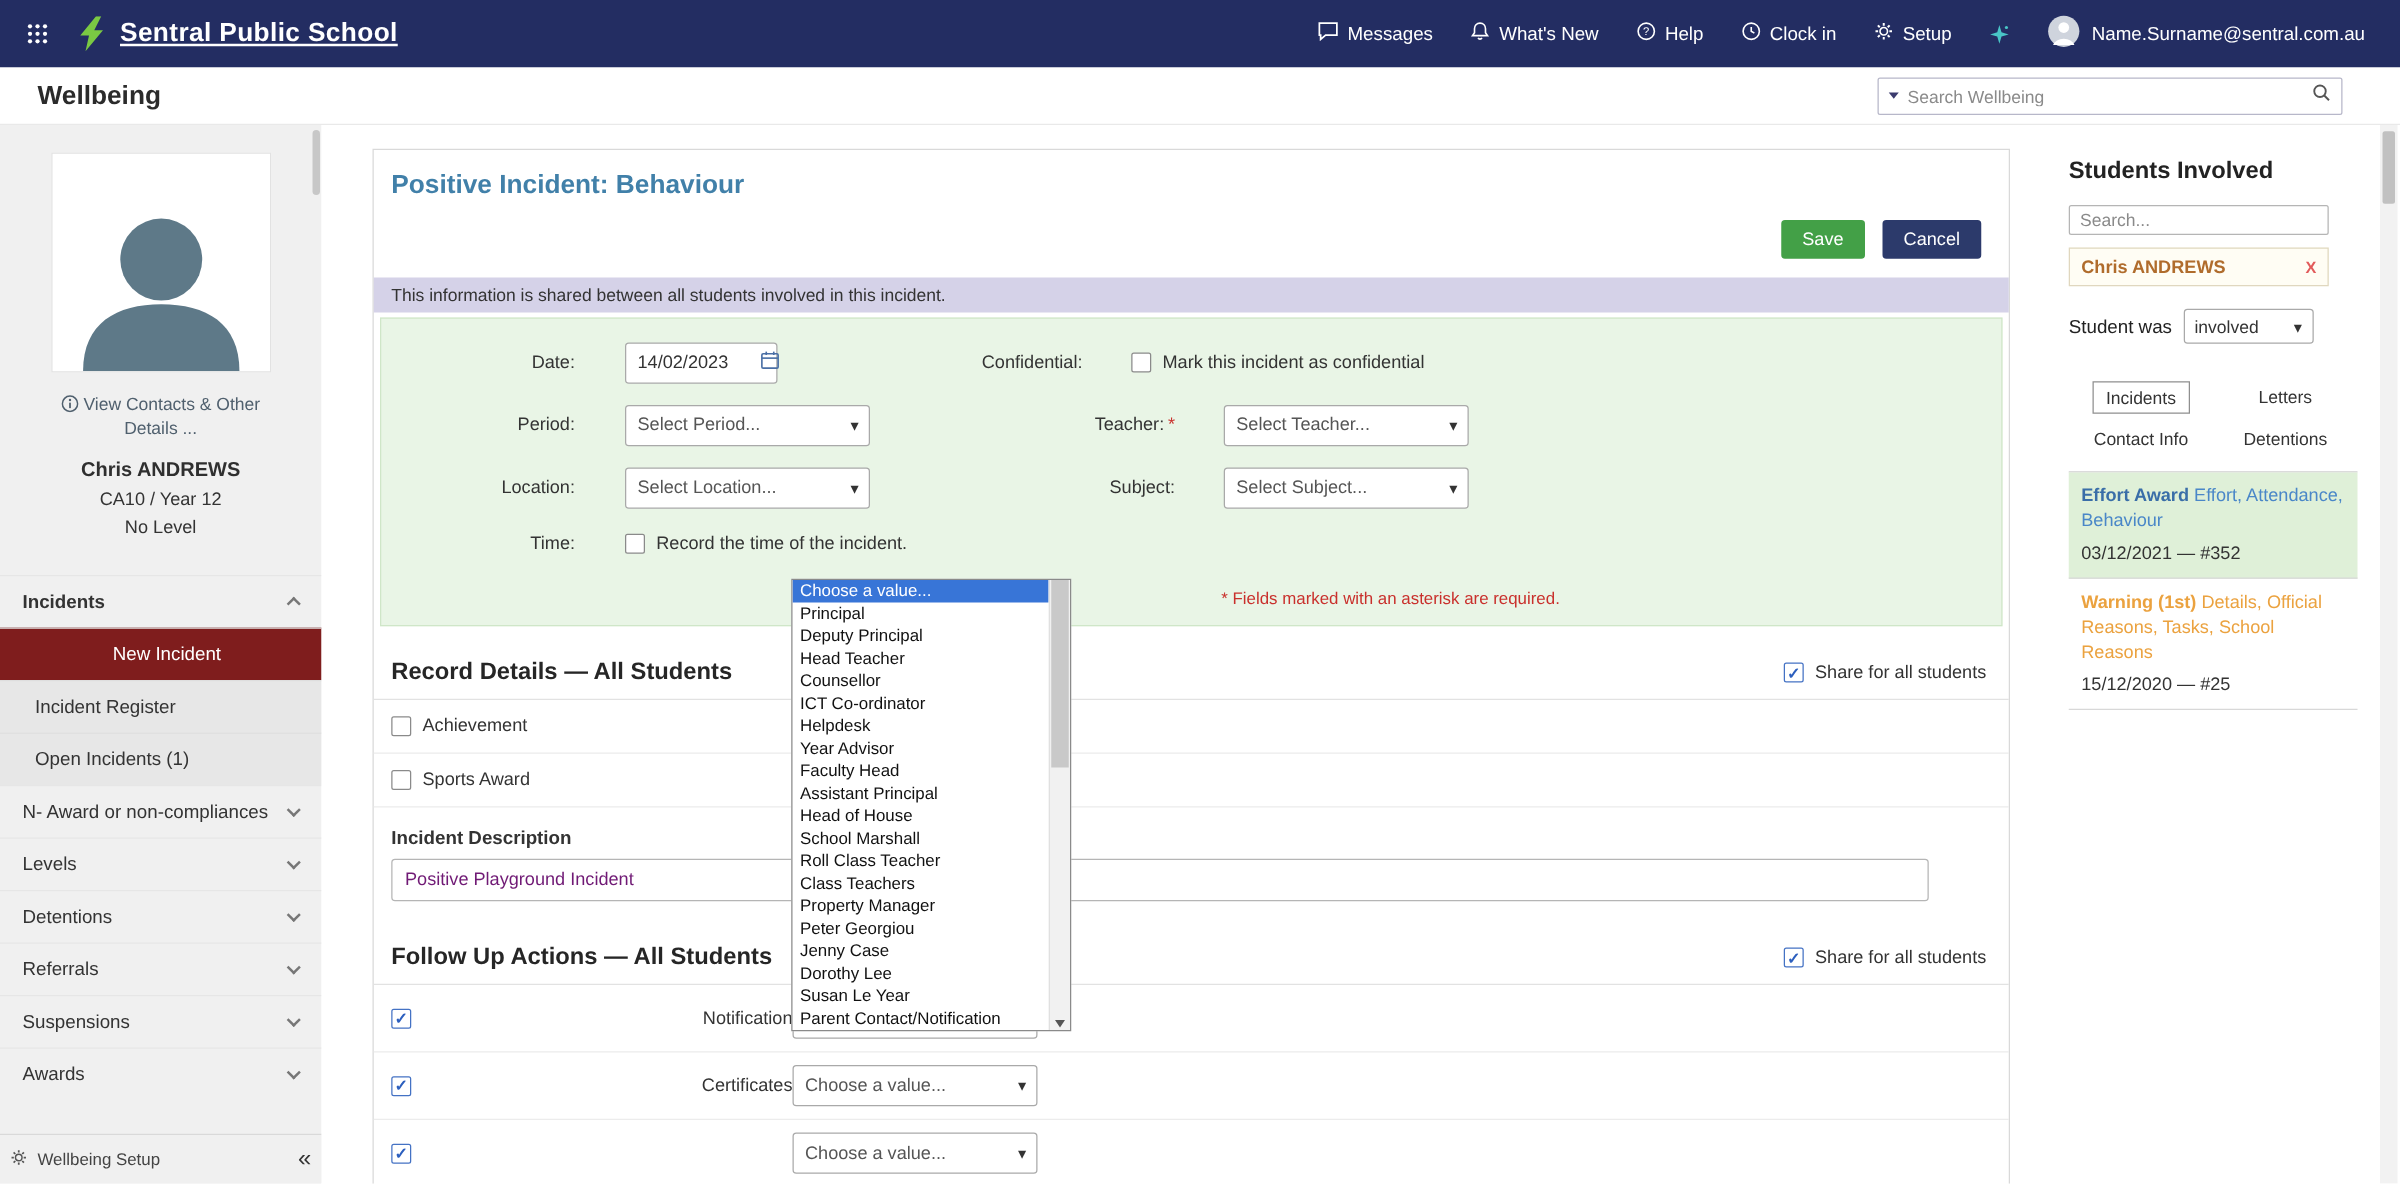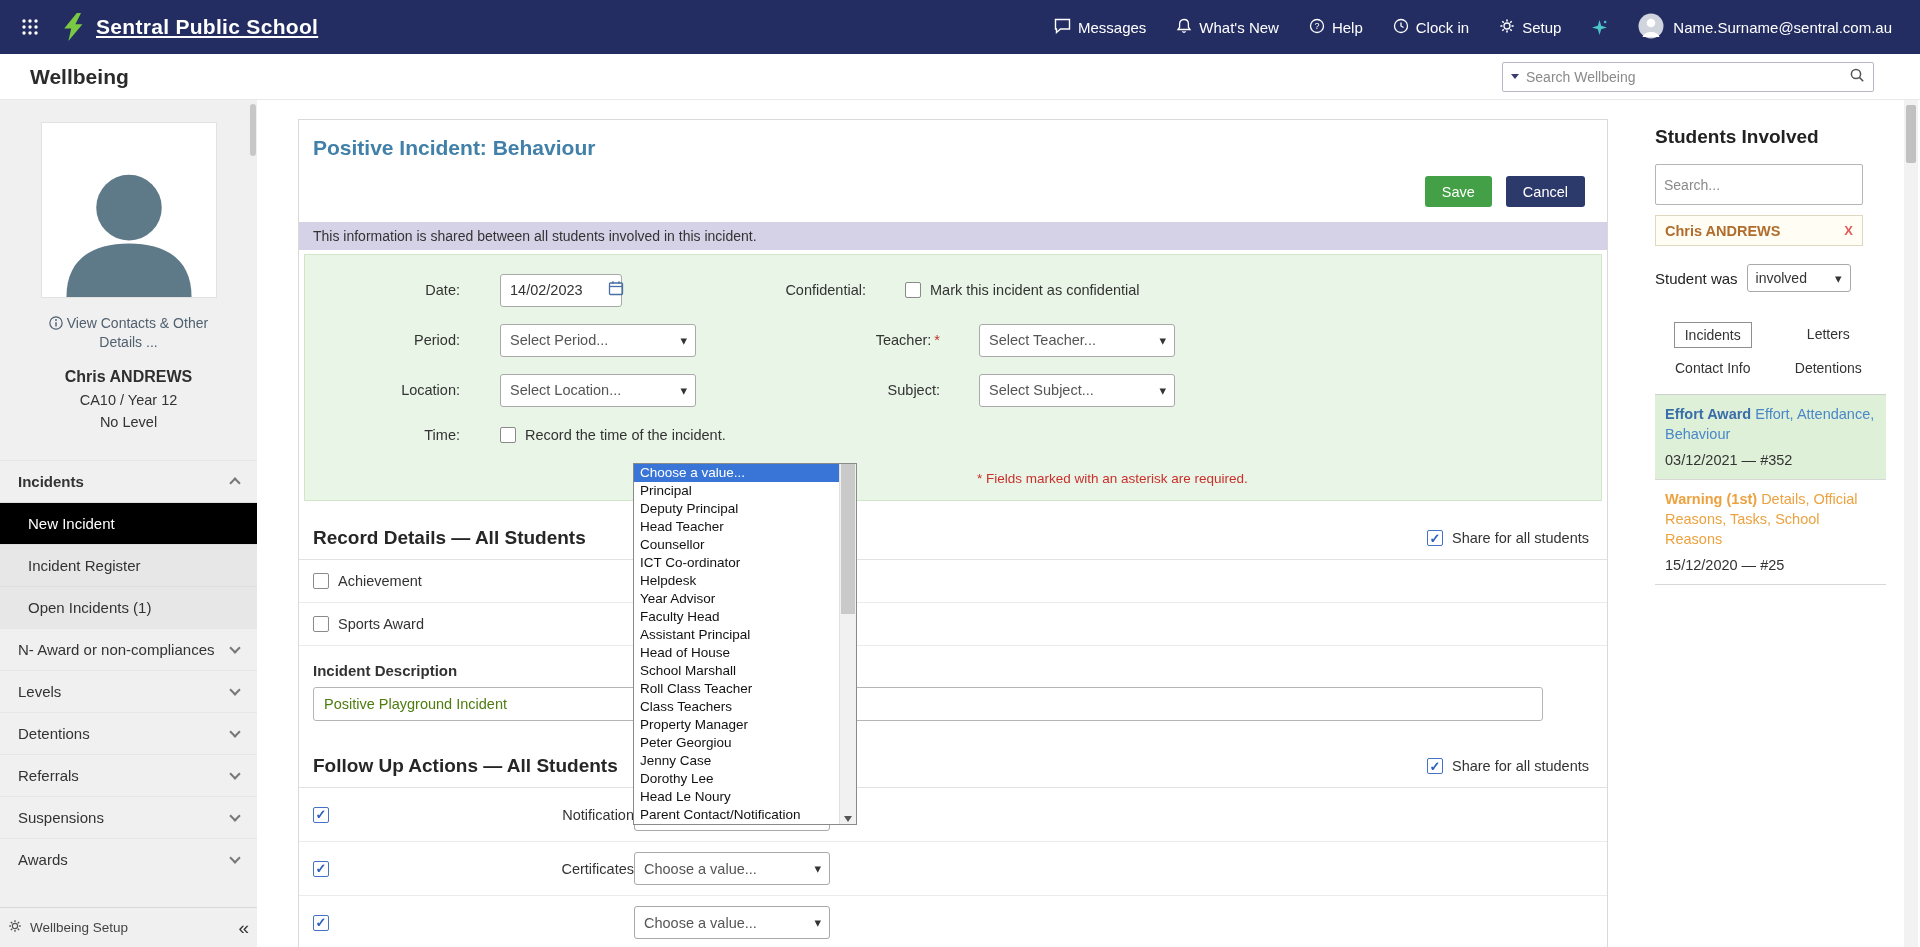--- a/index.html
+++ b/index.html
@@ -30,21 +30,21 @@
   .details-link { width:196px; margin:16px auto 0; text-align:center; font-size:14px; color:#50606e; line-height:1.35; cursor:pointer; }
   .sname { margin-top:16px; text-align:center; font-weight:bold; font-size:16px; color:#2f2f2f; }
   .sclass,.slevel { margin-top:6px; text-align:center; font-size:14.5px; color:#333; }
   .nav { margin-top:30px; }
   .nav-parent { display:flex; align-items:center; padding:12px 18px; font-size:15px; color:#333; border-top:1px solid #e6e6e6; cursor:pointer; }
   .nav-parent.bold { font-weight:bold; }
   .chev { margin-left:auto; width:8px; height:8px; border-right:2px solid #777; border-bottom:2px solid #777; flex:none; }
   .chev.down { transform:rotate(45deg); margin-top:-3px; }
   .chev.up { transform:rotate(-135deg); margin-top:4px; }
   .nav-sub .item { padding:12px 18px 12px 28px; font-size:15px; color:#333; background:#e7e7e7; border-top:1px solid #dedede; cursor:pointer; }
-  .nav-sub .item.active { background:#000000; color:#fff; }
+  .nav-sub .item.active { background:#7f1d1d; color:#fff;text-align:center; }
   .sidebar-footer { position:absolute; left:0; right:0; bottom:0; border-top:1px solid #d9d9d9; padding:10px 8px; display:flex; align-items:center; gap:8px; font-size:13.5px; color:#444; background:#f0f0f0; }
   .collapse { margin-left:auto; font-size:19px; color:#333; cursor:pointer; line-height:1; }
   .side-scroll { position:absolute; top:4px; right:1px; width:6px; height:52px; background:#c7c7c7; border-radius:3px; cursor:pointer; }
 
   
   .panel { position:absolute; left:298px; top:119px; width:1310px; height:920px; background:#fff; border:1px solid #d9d9d9; }
   .panel-title { margin:16px 0 0 14px; font-size:21px; font-weight:bold; color:#4180a9; }
   .btns { position:absolute; top:56px; right:22px; display:flex; gap:14px; }
   .btn { height:31px; border:none; border-radius:3px; color:#fff; font-size:14.5px; display:flex; align-items:center; padding:0 17px; cursor:pointer; font-family:inherit; }
   .btn.save { background:#43a047; }
@@ -69,37 +69,37 @@
   .cb.checked { border-color:#4472c4; }
   .cb.checked::after { content:"✓"; color:#2c5fbe; font-size:13px; font-weight:bold; }
   .cb-label { margin-left:9px; font-size:14.5px; color:#333; white-space:nowrap; }
 
   .sec-head { display:flex; align-items:center; margin:26px 18px 0 14px; }
   .sec-title { font-size:19px; font-weight:bold; color:#262626; }
   .share { margin-left:auto; display:flex; align-items:center; }
   .sec-hr { border:none; border-top:1px solid #e2e2e2; margin:10px 0 0; }
   .check-row { display:flex; align-items:center; padding:13px 0 13px 14px; border-bottom:1px solid #ececec; }
   .desc-label { margin:16px 0 0 14px; font-size:15px; font-weight:bold; color:#333; }
-  .desc-input { margin:8px 9px 0 14px; width:1230px; height:34px; border:1px solid #b5b5b5; border-radius:3px; padding:0 10px; font-size:14.5px; color:#4d7c0f; font-family:inherit; outline:none; }
+  .desc-input { margin:8px 9px 0 14px; width:1230px; height:34px; border:1px solid #b5b5b5; border-radius:3px; padding:0 10px; font-size:14.5px; color:#701a75; font-family:inherit; outline:none; }
   .fu-row { display:flex; align-items:center; padding:10px 0 10px 14px; border-bottom:1px solid #ececec;text-align:right; }
   .fu-label { margin-left:9px; width:296px; font-size:14.5px; color:#333; }
 
   
   .ddlist { position:absolute; left:633px; top:463px; width:224px; height:362px; background:#fff; border:1px solid #8a8a8a; z-index:60; display:flex; }
   .dd-options { flex:1; overflow:hidden; }
   .dd-opt { height:18px; line-height:18px; font-size:13.5px; color:#111; padding-left:6px; white-space:nowrap; overflow:hidden; cursor:pointer; }
   .dd-opt.selected { background:#3875d7; color:#fff; }
   .dd-scroll { width:17px; background:#f1f1f1; border-left:1px solid #e0e0e0; position:relative; cursor:pointer; }
   .dd-thumb { position:absolute; top:0; left:1px; width:14px; height:150px; background:#c9c9c9; }
   .dd-down { position:absolute; bottom:2px; left:4px; width:0; height:0; border-left:4px solid transparent; border-right:4px solid transparent; border-top:6px solid #555; }
 
   
   .students { position:absolute; left:1655px; top:100px; width:231px; bottom:0; background:#fff; }
   .si-head { margin-top:26px; font-size:19px; font-weight:bold; color:#222; }
-  .si-search { margin-top:16px; width:208px; height:41px; border:1px solid #b5b5b5; border-radius:2px; padding:0 8px; font-size:14px; font-family:inherit; color:#333; outline:none; }
+  .si-search { margin-top:16px; width:208px; height:24px; border:1px solid #b5b5b5; border-radius:2px; padding:0 8px; font-size:14px; font-family:inherit; color:#333; outline:none; }
   .chip { margin-top:10px; width:208px; height:31px; background:#fffdf4; border:1px solid #e0d7bf; display:flex; align-items:center; padding:0 9px; }
   .chip-name { font-size:14.5px; font-weight:bold; color:#b06c2c; cursor:pointer; }
   .chip-x { margin-left:auto; color:#e25b5b; font-weight:bold; font-size:13px; cursor:pointer; }
   .swas { margin-top:18px; display:flex; align-items:center; gap:9px; font-size:15px; color:#222; }
   .swas .fselect { width:104px; height:28px; font-size:14px; color:#333; padding:0 20px 0 8px; }
   .tabs { margin-top:30px; display:grid; grid-template-columns:1fr 1fr; row-gap:8px; justify-items:center; font-size:14px; color:#333; }
   .tab { padding:4px 10px; cursor:pointer; white-space:nowrap; }
   .tab.active { border:1px solid #8f8f8f; background:#fff; }
   .si-divider { margin-top:14px; border-top:1px solid #cfcfcf; }
   .card { padding:9px 10px; font-size:14.5px; line-height:1.4; border-bottom:1px solid #d8d8d8; cursor:pointer; }
@@ -429,21 +429,21 @@
       <div class="dd-opt">Faculty Head</div>
       <div class="dd-opt">Assistant Principal</div>
       <div class="dd-opt">Head of House</div>
       <div class="dd-opt">School Marshall</div>
       <div class="dd-opt">Roll Class Teacher</div>
       <div class="dd-opt">Class Teachers</div>
       <div class="dd-opt">Property Manager</div>
       <div class="dd-opt">Peter Georgiou</div>
       <div class="dd-opt">Jenny Case</div>
       <div class="dd-opt">Dorothy Lee</div>
-      <div class="dd-opt">Head Le Noury</div>
+      <div class="dd-opt">Susan Le Year</div>
       <div class="dd-opt">Parent Contact/Notification</div>
     </div>
     <div class="dd-scroll">
       <div class="dd-thumb"></div>
       <div class="dd-down"></div>
     </div>
   </div>
 
   <aside class="students">
     <div class="si-head">Students Involved</div>

